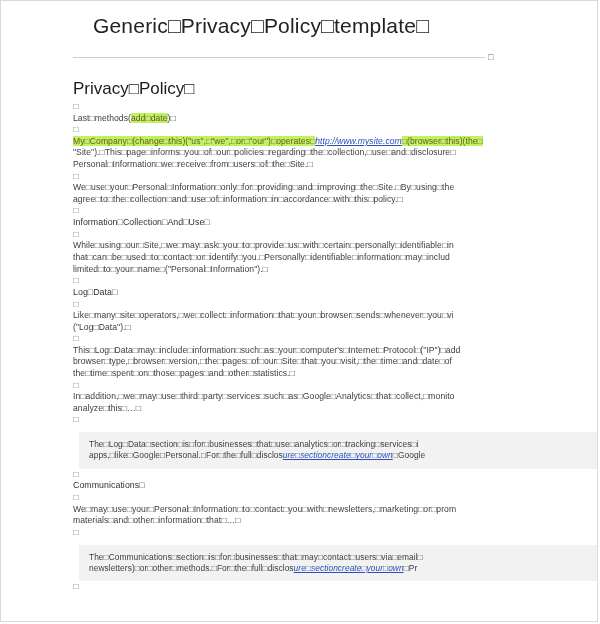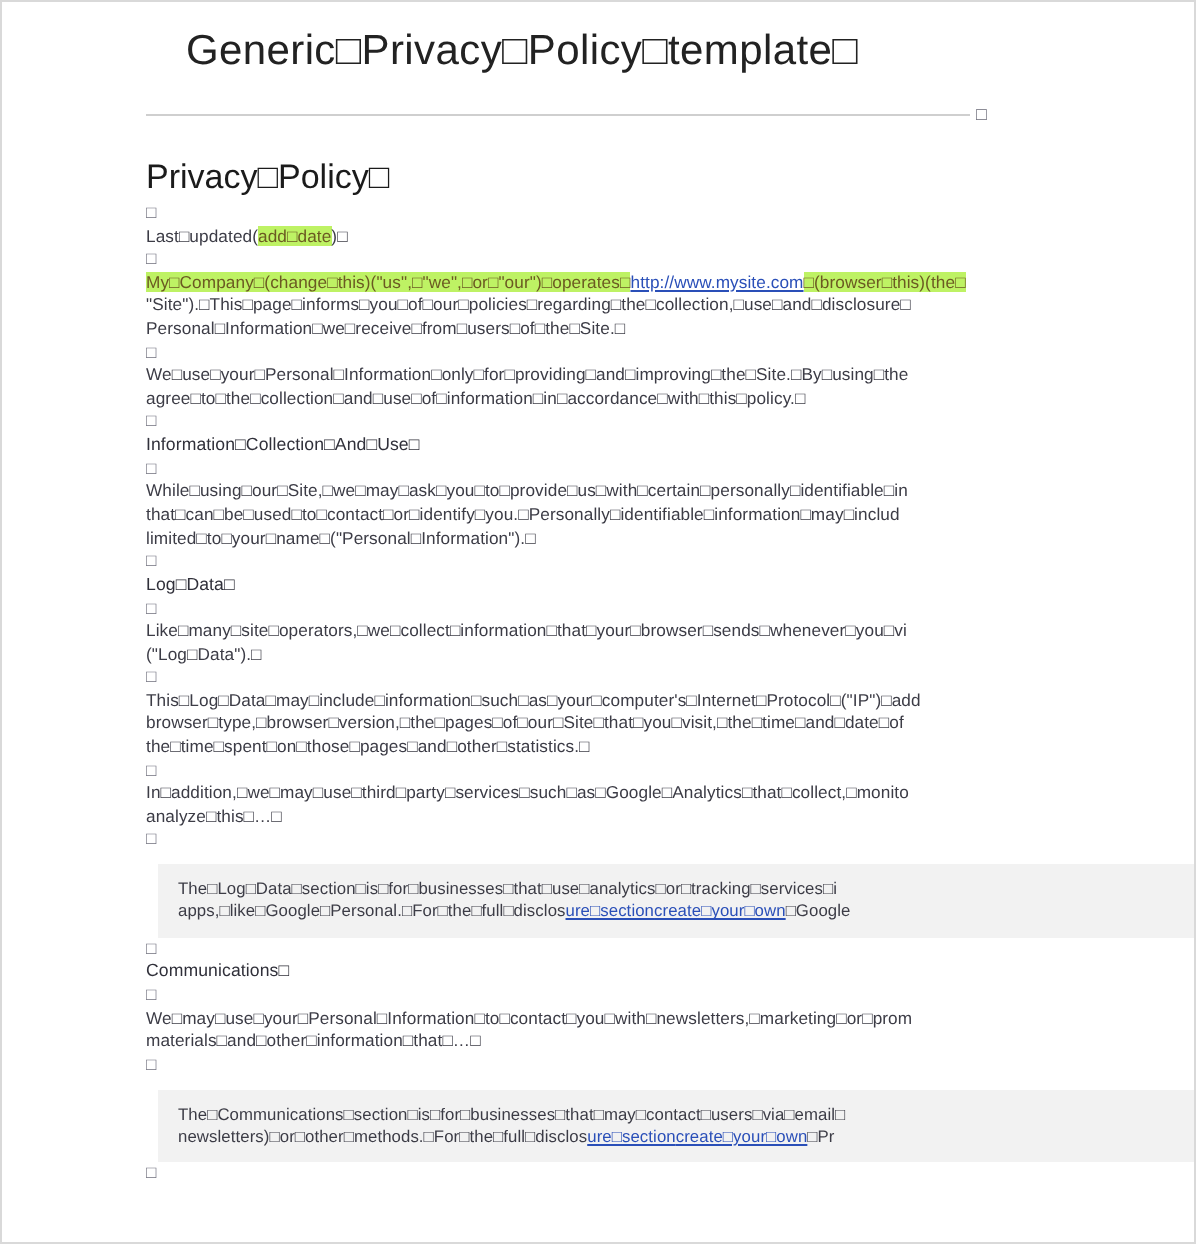--- a/index.html
+++ b/index.html
@@ -120,20 +120,21 @@
   }
 
   .hl {
     background: #bef264;
     color: #6b5a22;
   }
 
   a.link, .link {
     color: #2a4fb8;
     text-decoration: underline;
+    font-style: italic;
   }
 
   .note {
     background: #f2f2f2;
     margin: 6px 0 0 6px;
     padding: 7px 0 7px 10px;
     width: 700px;
     box-sizing: border-box;
   }
   .note p {
@@ -159,21 +160,21 @@
       <div class="title-rule"></div>
       <span class="rule-box">□</span>
     </div>
 
     <div class="body">
 
       <h2 class="section-h">Privacy□Policy□</h2>
 
       <p class="blank">□</p>
 
-      <p class="para"><span>Last□updated(</span><span class="hl">add□date</span><span>)□</span></p>
+      <p class="para"><span>Last□methods(</span><span class="hl">add□date</span><span>)□</span></p>
 
       <p class="blank">□</p>
 
       <p class="para"><span class="hl">My□Company□(change□this)("us",□"we",□or□"our")□operates□</span><a class="link" href="#">http://www.mysite.com</a><span class="hl">□(browser□this)(the□</span></p>
       <p class="para">"Site").□This□page□informs□you□of□our□policies□regarding□the□collection,□use□and□disclosure□</p>
       <p class="para">Personal□Information□we□receive□from□users□of□the□Site.□</p>
 
       <p class="blank">□</p>
 
       <p class="para">We□use□your□Personal□Information□only□for□providing□and□improving□the□Site.□By□using□the</p>

